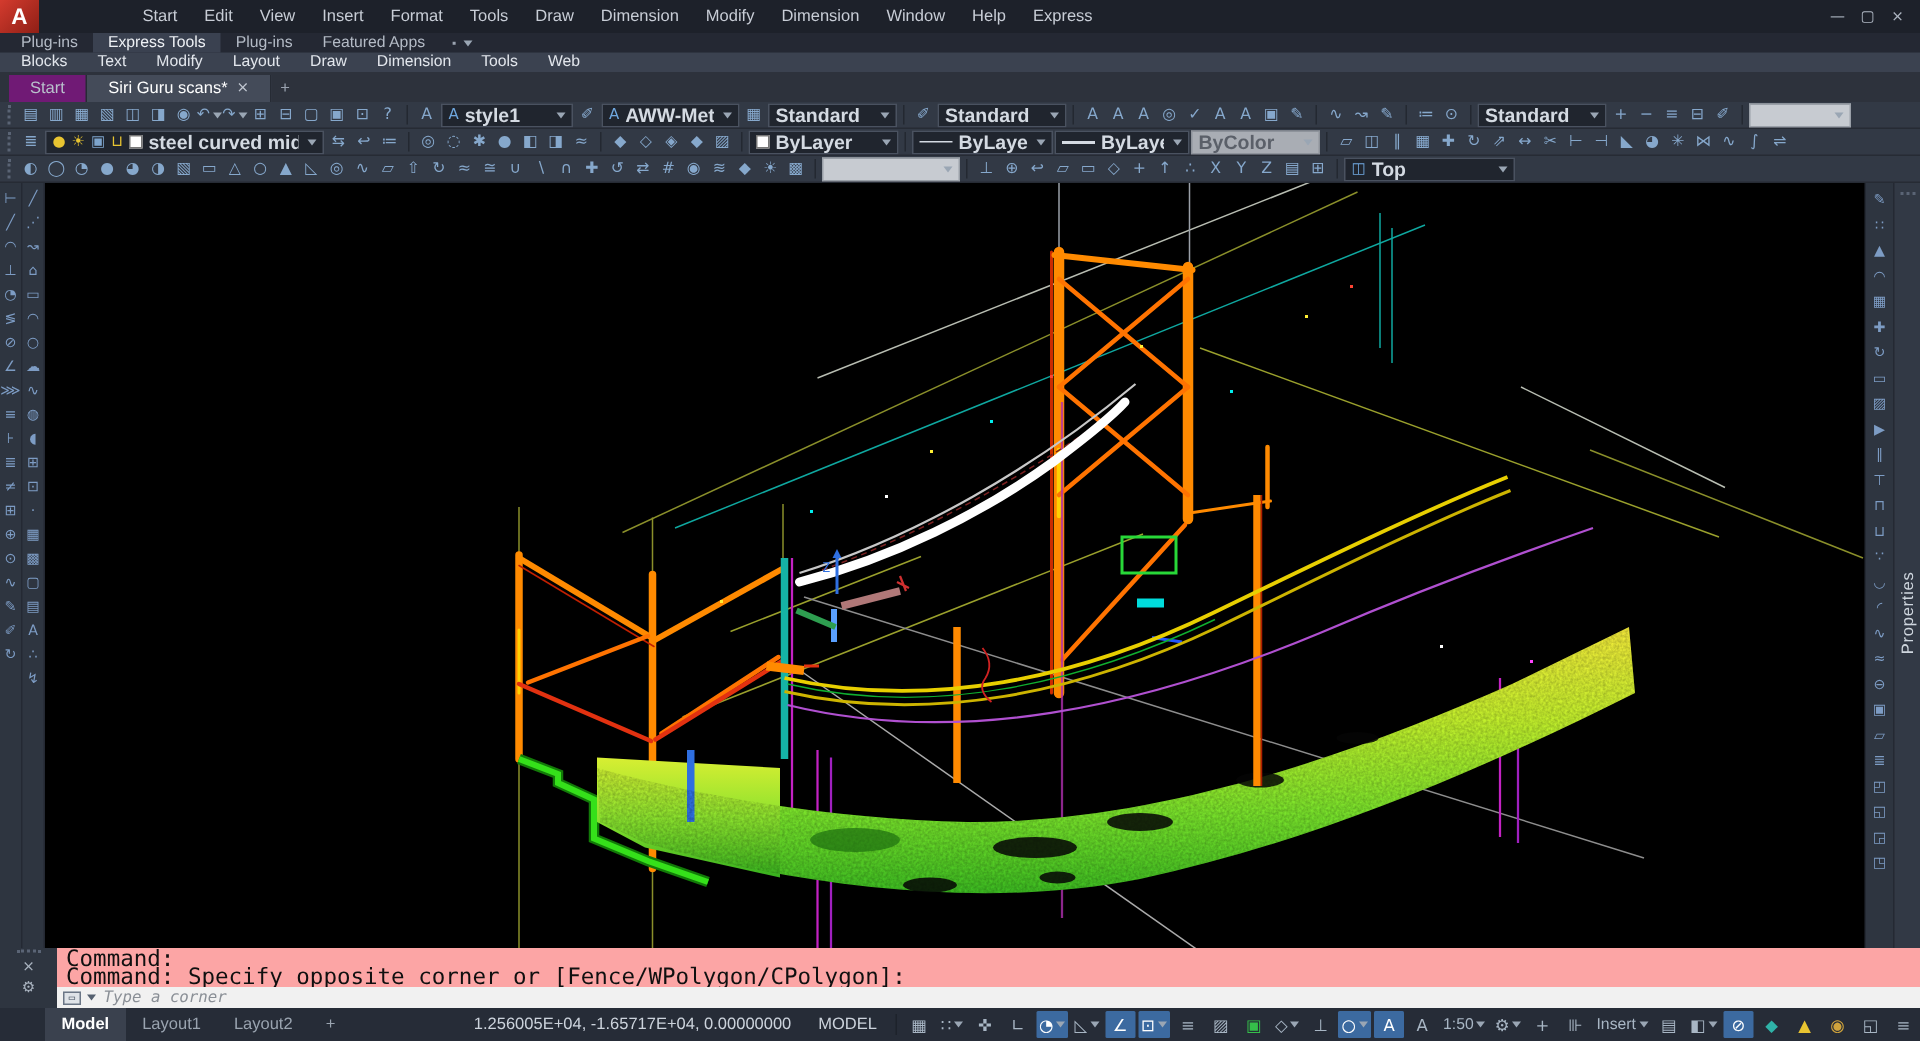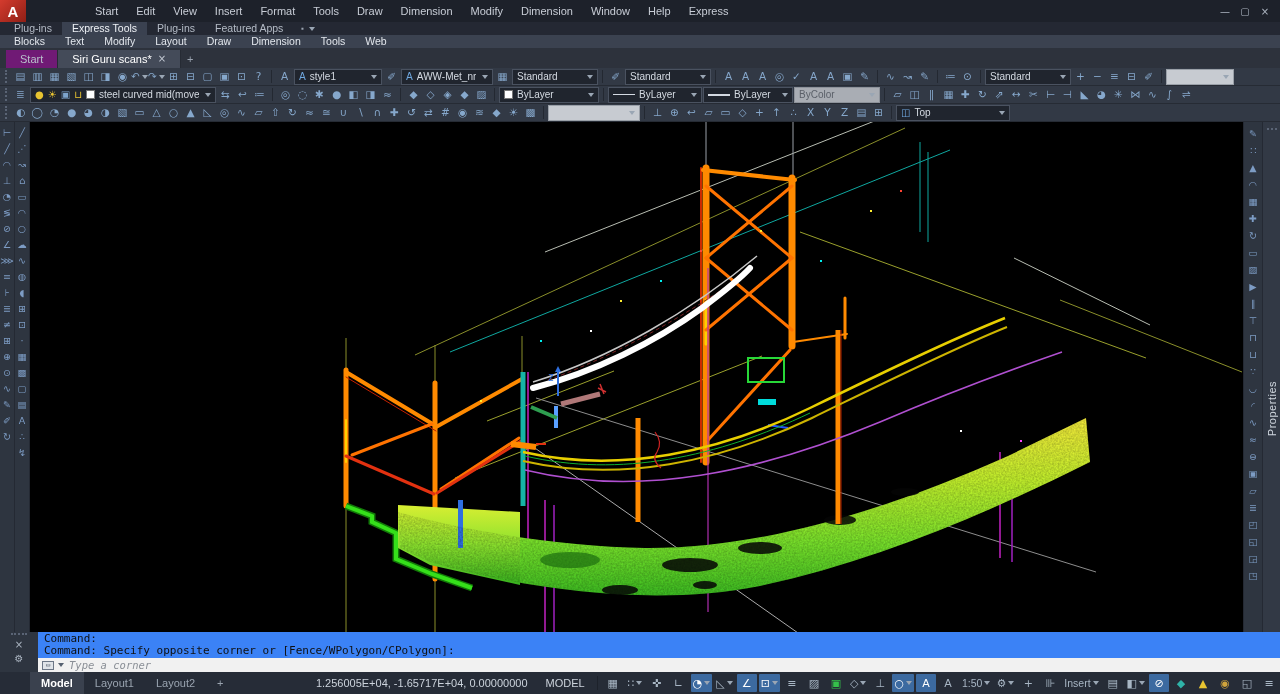--- a/index.html
+++ b/index.html
@@ -39,21 +39,21 @@
   .grip { width:3px; height:13px; border-left:2px dotted #5a6475; margin:0 3px; }
   .sep { width:1px; height:13px; background:#232831; margin:0 3px; flex:0 0 auto; }
   .tbtn { width:17px; height:16px; display:inline-flex; align-items:center; justify-content:center;
     color:#86a8cc; flex:0 0 auto; border-radius:1px; }
   .tbtn .g { font-size:10.5px; line-height:1; font-family:"DejaVu Sans", sans-serif; }
   .chev { width:0; height:0; border-left:3px solid transparent; border-right:3px solid transparent;
     border-top:4px solid #9aa6b4; margin-left:2px; flex:0 0 auto; }
   .combo { display:inline-flex; align-items:center; gap:4px; height:16px; background:#20252e;
     border:1px solid #4a5260; padding:0 4px; color:#d4dae2; flex:0 0 auto; }
   .combo .cicon { color:#6fa8e0; font-family:"DejaVu Sans", sans-serif; font-size:10px; }
-  .combo .cval { flex:1; white-space:nowrap; overflow:hidden; font-size:10px; }
+  .combo .cval { flex:1; white-space:nowrap; overflow:hidden; font-size:13px;font-weight:bold; }
   .combo.disabled { background:#a9adb4; border-color:#8e939b; color:#5b6069; }
   .combo.lightempty { background:#c7cbd1; border-color:#9aa0a8; }
   .swatch { width:9px; height:9px; background:#fff; border:1px solid #777; flex:0 0 auto; }
   .lineglyph { width:22px; border-top:2px solid #d4dae2; flex:0 0 auto; }
   .lineglyph.thin { border-top-width:1px; }
 
   
   .main { flex:1; display:flex; min-height:0; }
   .dockcol { width:15px; background:#2e3540; border-right:1px solid #242933; display:flex;
     flex-direction:column; align-items:center; padding-top:2px; }
@@ -69,22 +69,22 @@
     font-size:11px; margin-top:250px; letter-spacing:0.5px; }
   .propgrip { width:10px; height:3px; border-top:2px dotted #5a6475; margin-top:6px; }
 
   
   .cmd { height:40px; display:flex; flex:0 0 auto; }
   .cmdgutter { width:38px; background:#2e3540; display:flex; flex-direction:column; align-items:center; gap:1px; padding-top:1px; }
   .gutgrip { width:16px; height:4px; border-top:2px dotted #5a6475; }
   .gutbtn { width:16px; height:13px; display:flex; align-items:center; justify-content:center;
     color:#aab4c0; font-size:10px; font-family:"DejaVu Sans", sans-serif; }
   .cmdmain { flex:1; display:flex; flex-direction:column; min-width:0; }
-  .cmdhist { height:26px; background:#3b82f6; font-family:"DejaVu Sans Mono", monospace;
-    font-size:11px; color:#101010; padding:1px 0 0 6px; line-height:12px; white-space:pre; }
+  .cmdhist { height:26px; background:#fca5a5; font-family:"DejaVu Sans Mono", monospace;
+    font-size:15px; color:#101010; padding:1px 0 0 6px; line-height:12px; white-space:pre; }
   .cmdinput { height:14px; background:#f1f1f1; display:flex; align-items:center; gap:5px; padding-left:4px;
     font-family:"DejaVu Sans Mono", monospace; }
   .cmdicon { display:flex; align-items:center; gap:2px; color:#3f4b5a; font-size:9px; }
   .cmdicon .box { width:12px; height:9px; border:1px solid #6b7686; background:#dfe3e8; font-size:7px;
     display:flex; align-items:center; justify-content:center; color:#3f4b5a; }
   .cmdicon .chev { border-top-color:#556070; }
   .placeholder { color:#8a8f96; font-style:italic; font-size:10.5px; }
 
   
   .statusbar { height:22px; background:#262c37; display:flex; align-items:center; flex:0 0 auto; padding-left:30px; }

